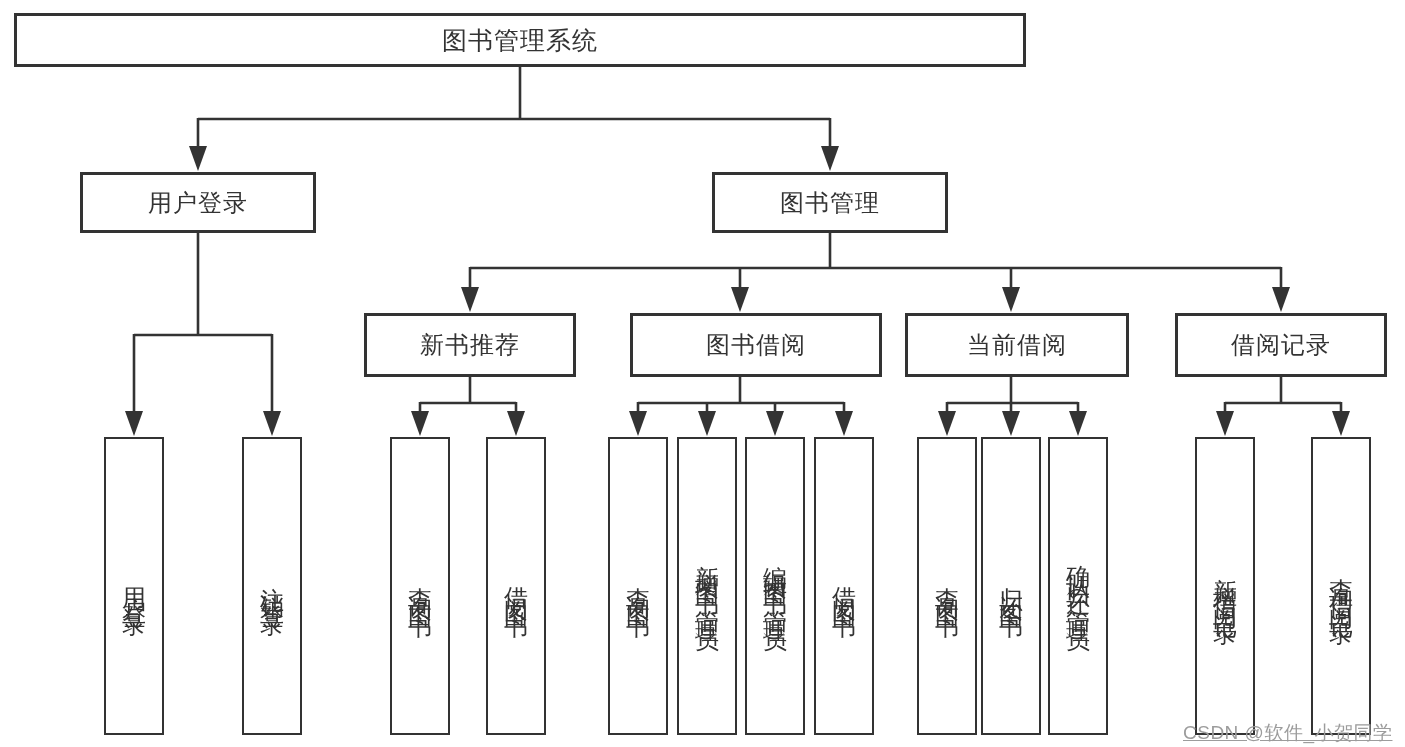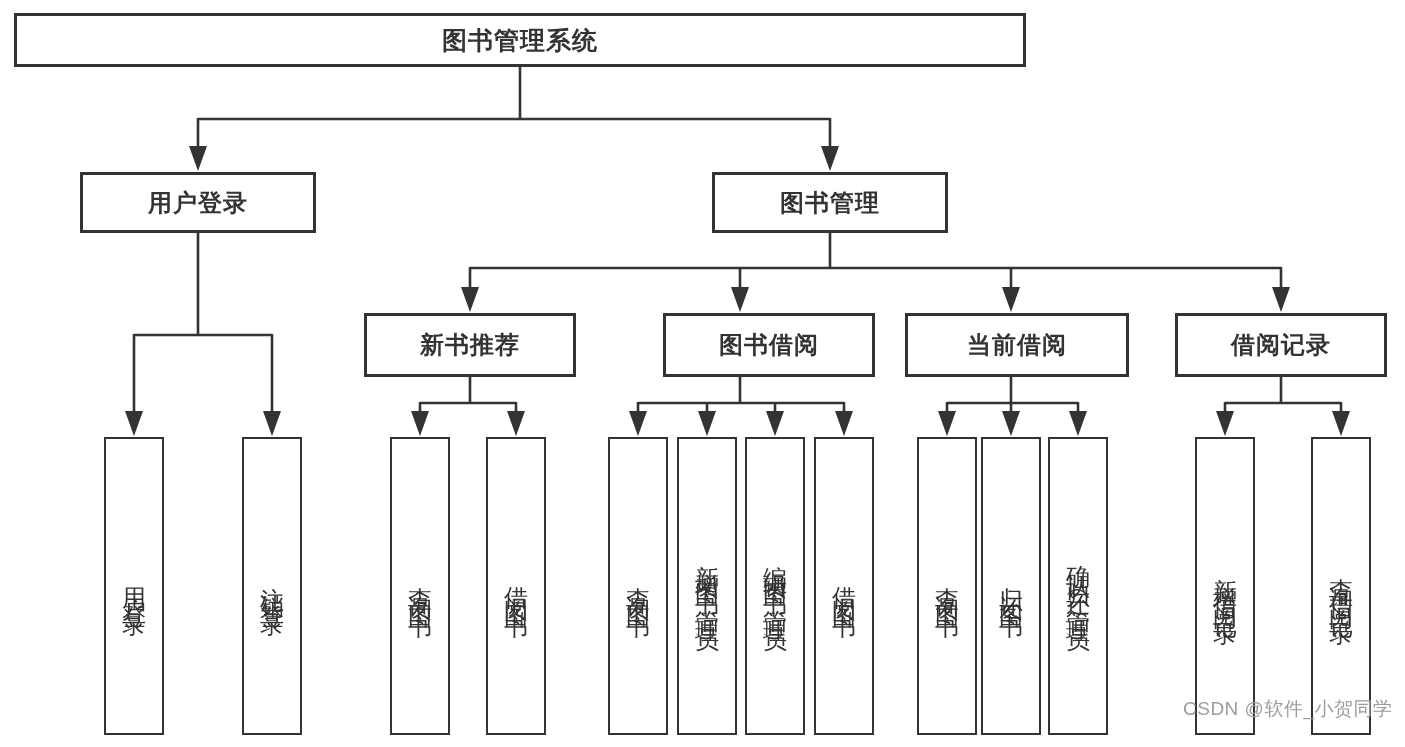--- a/index.html
+++ b/index.html
@@ -20,42 +20,43 @@
   }
   svg.connectors{position:absolute;left:0;top:0;width:1405px;height:747px;}
   svg.connectors line{stroke:var(--line);stroke-width:2.6;}
   svg.connectors polygon{fill:var(--line);}
   .box{
     position:absolute;
     background:#ffffff;
     border:3px solid var(--line);
     display:flex;align-items:center;justify-content:center;
   }
-  .hbox{font-size:24px;letter-spacing:1px;font-weight:bold;}
+  .hbox{font-size:24px;letter-spacing:1px;}
   .hbox.root{font-size:25px;}
   .vbox{
     top:437px;height:298px;width:60px;
     border-width:2.4px;
   }
   .vbox .vtext{
     writing-mode:vertical-rl;
     text-orientation:mixed;
     font-size:24px;
     letter-spacing:9px;
     line-height:1;
     white-space:nowrap;
   }
   .watermark{
     position:absolute;
-    left:1183px;top:696px;
+    left:1183px;top:720px;
     font-size:19px;
     color:var(--wm);
     letter-spacing:0.5px;
     z-index:5;
     white-space:nowrap;
+    text-decoration:underline;
   }
 </style>
 </head>
 <body>
 
 <div class="canvas">
 
   <svg class="connectors" viewBox="0 0 1405 747">
 
     <g>
@@ -139,21 +140,21 @@
   <div class="box hbox" style="left:80px;top:172px;width:236px;height:61px">
     <span>用户登录</span>
   </div>
   <div class="box hbox" style="left:712px;top:172px;width:236px;height:61px">
     <span>图书管理</span>
   </div>
 
   <div class="box hbox" style="left:364px;top:313px;width:212px;height:64px">
     <span>新书推荐</span>
   </div>
-  <div class="box hbox" style="left:663px;top:313px;width:212px;height:64px">
+  <div class="box hbox" style="left:630px;top:313px;width:252px;height:64px">
     <span>图书借阅</span>
   </div>
   <div class="box hbox" style="left:905px;top:313px;width:224px;height:64px">
     <span>当前借阅</span>
   </div>
   <div class="box hbox" style="left:1175px;top:313px;width:212px;height:64px">
     <span>借阅记录</span>
   </div>
 
   <div class="box vbox" style="left:104px">

